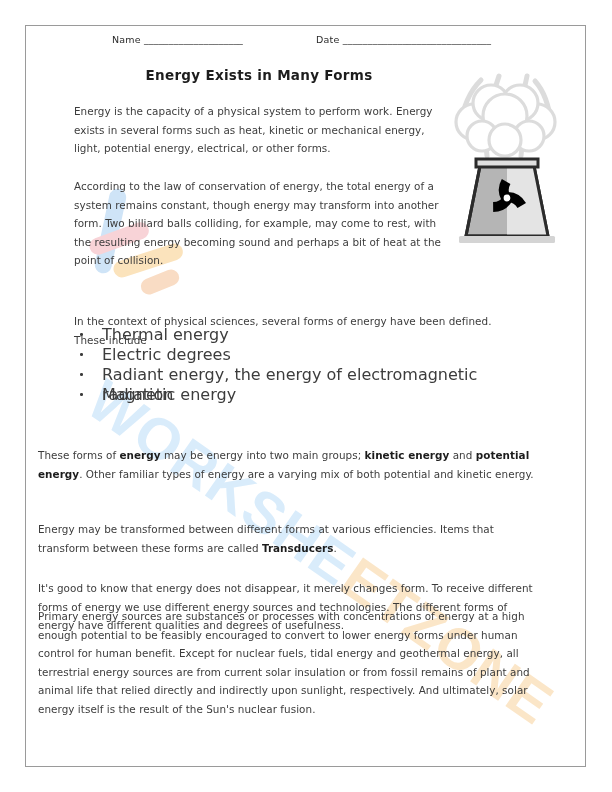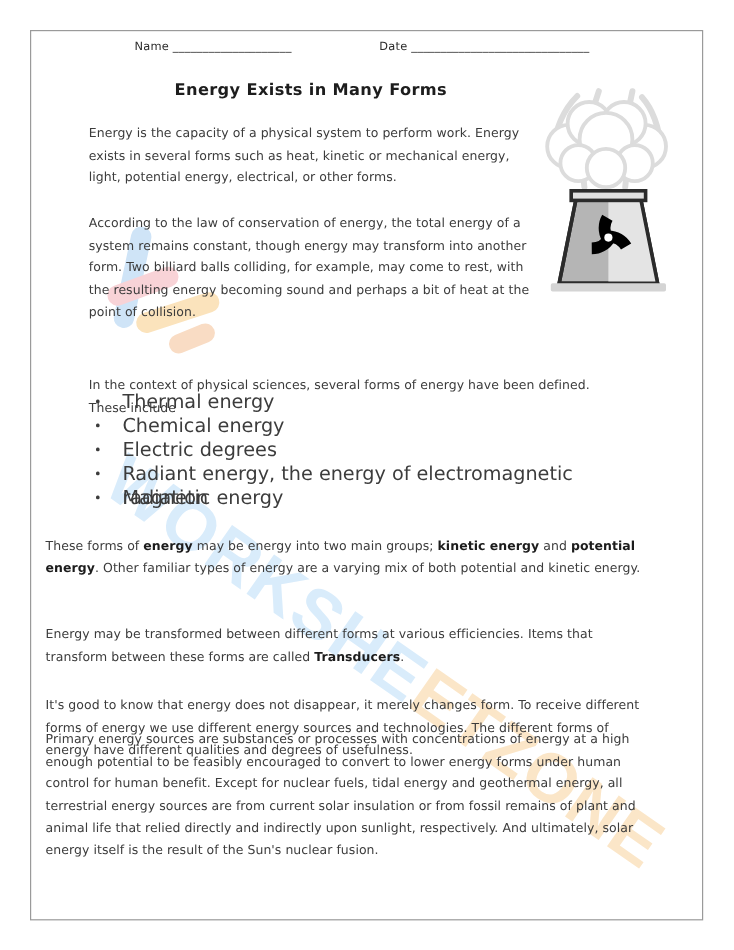--- a/index.html
+++ b/index.html
@@ -231,24 +231,20 @@
 
     <div class="para" id="p3">In the context of physical sciences, several forms of energy have been defined. These include</div>
 
     <div id="bullets">
       <div class="bullet-row">
         <span class="bullet-dot"></span>
         <span>Thermal energy</span>
       </div>
       <div class="bullet-row">
         <span class="bullet-dot"></span>
-        <span>Chemical energy</span>
-      </div>
-      <div class="bullet-row">
-        <span class="bullet-dot"></span>
         <span>Electric degrees</span>
       </div>
       <div class="bullet-row">
         <span class="bullet-dot"></span>
         <span>Radiant energy, the energy of electromagnetic radiation</span>
       </div>
       <div class="bullet-row">
         <span class="bullet-dot"></span>
         <span>Magnetic energy</span>
       </div>

